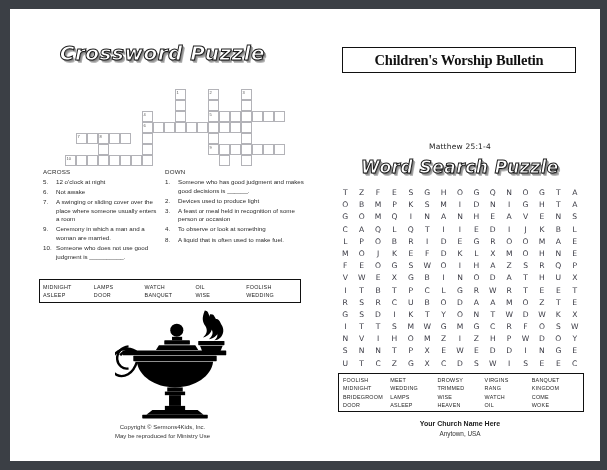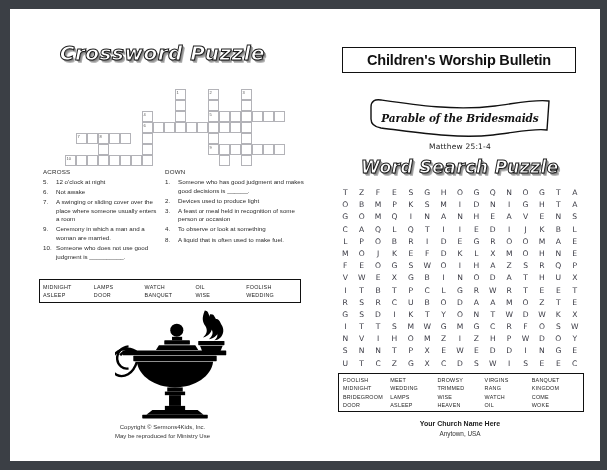--- a/index.html
+++ b/index.html
@@ -173,21 +173,21 @@
     border: 1.5px solid #111;
     box-sizing: border-box;
     background: #fff;
   }
   #bulletin-title {
     position: absolute;
     left: 0; top: 0; right: 0; bottom: 0;
     display: flex;
     align-items: center;
     justify-content: center;
-    font-family: Liberation Sans, sans-serif;
+    font-family: Liberation Serif, serif;
     font-size: 14.5px;
     font-weight: bold;
     color: #111;
     letter-spacing: -0.2px;
     white-space: nowrap;
   }
 
   
   #parable-banner {
     position: absolute;
@@ -450,27 +450,20 @@
       <div>May be reproduced for Ministry Use</div>
     </div>
   </div>
 
   <div class="col-right">
 
     <div id="bulletin-title-box">
       <div id="bulletin-title">Children's Worship Bulletin</div>
     </div>
 
-    <div id="parable-banner">
-      <svg viewBox="0 0 190 42" width="190" height="42" aria-hidden="true">
-        <path d="M6 10 C6 4 10 2 16 3 C50 8 90 14 130 9 C150 6.5 170 2 184 4
-                 L182 33 C168 31 148 36 128 38 C90 42 50 35 16 31 C10 30 6 28 6 22 Z" fill="#ffffff" stroke="#111" stroke-width="1.4"></path>
-      </svg>
-      <div class="banner-text">Parable of the Bridesmaids</div>
-    </div>
 
     <div id="scripture-ref">Matthew 25:1-4</div>
 
     <div id="wordsearch-title" class="stencil">Word Search Puzzle</div>
 
     <div id="wordsearch-grid">
         <div class="ws-row">
           <div class="ws-cell">T</div>
           <div class="ws-cell">Z</div>
           <div class="ws-cell">F</div>

